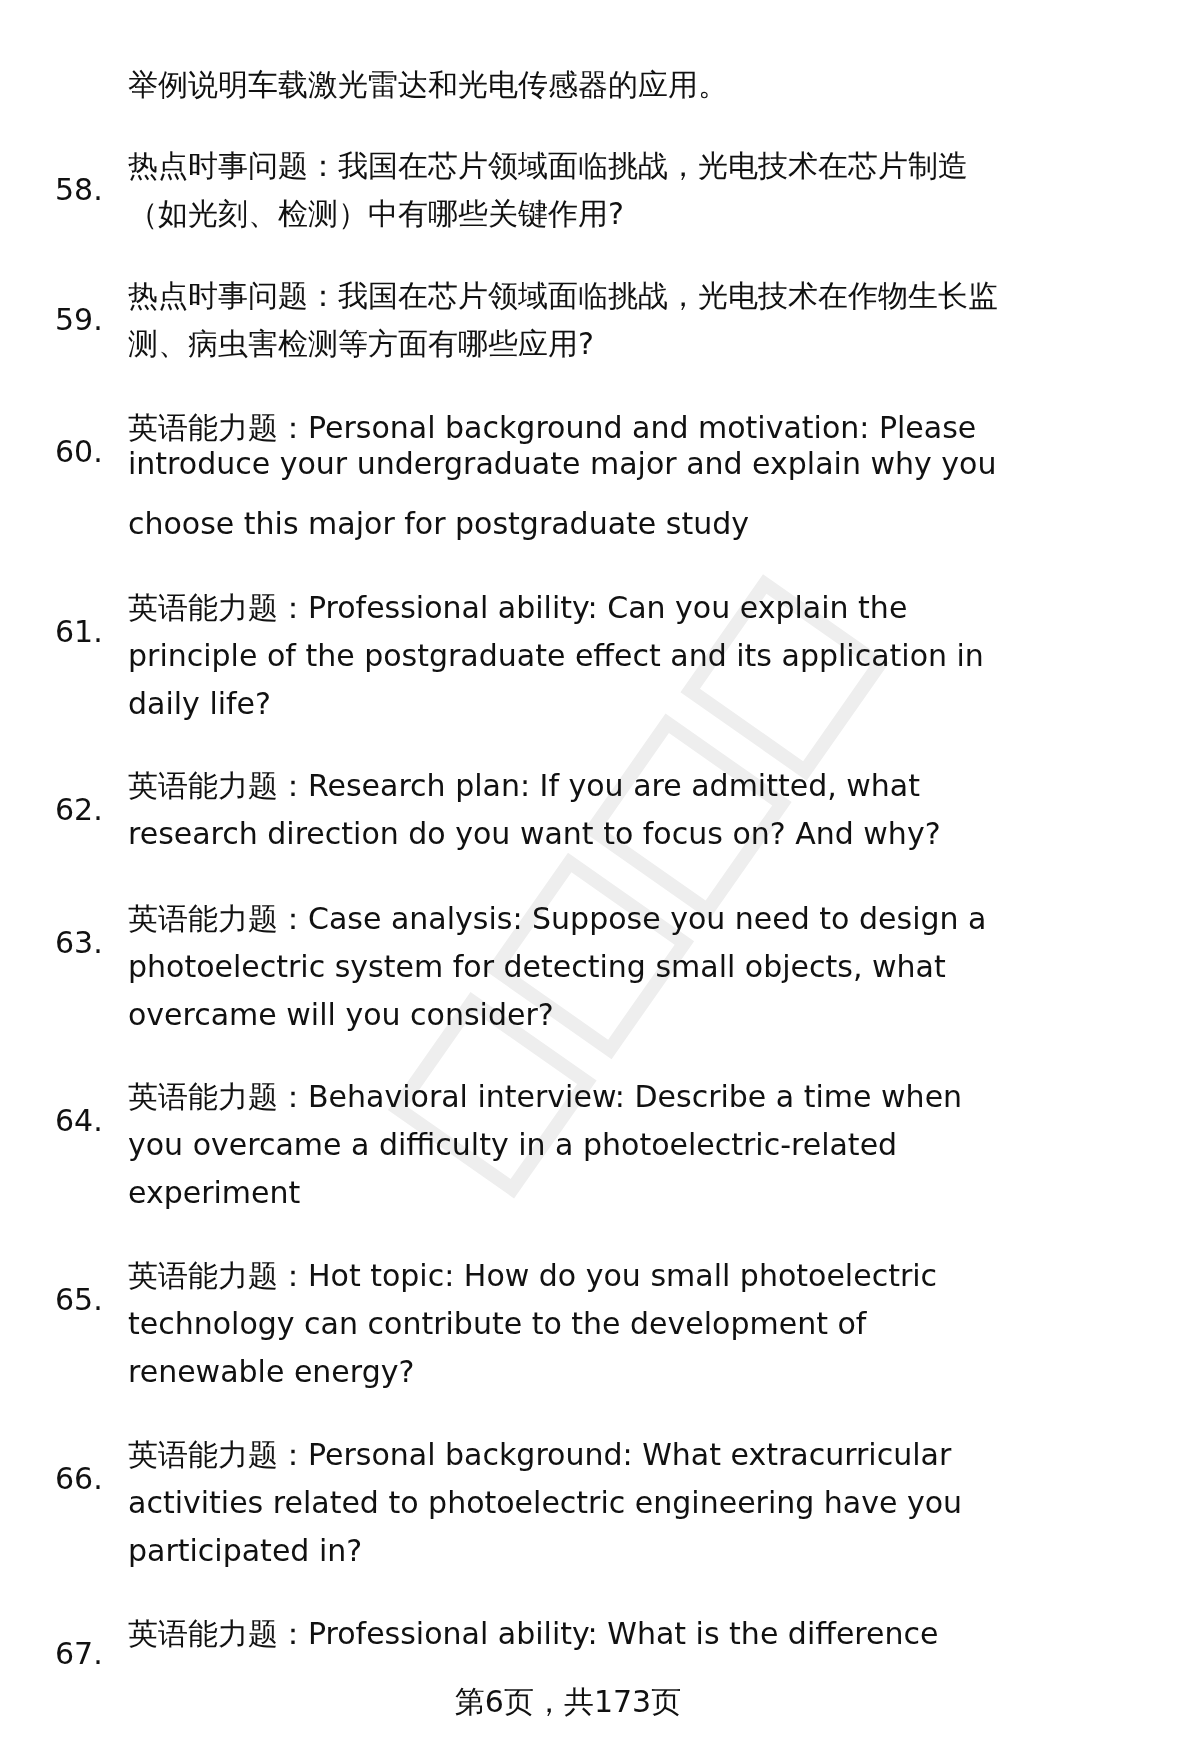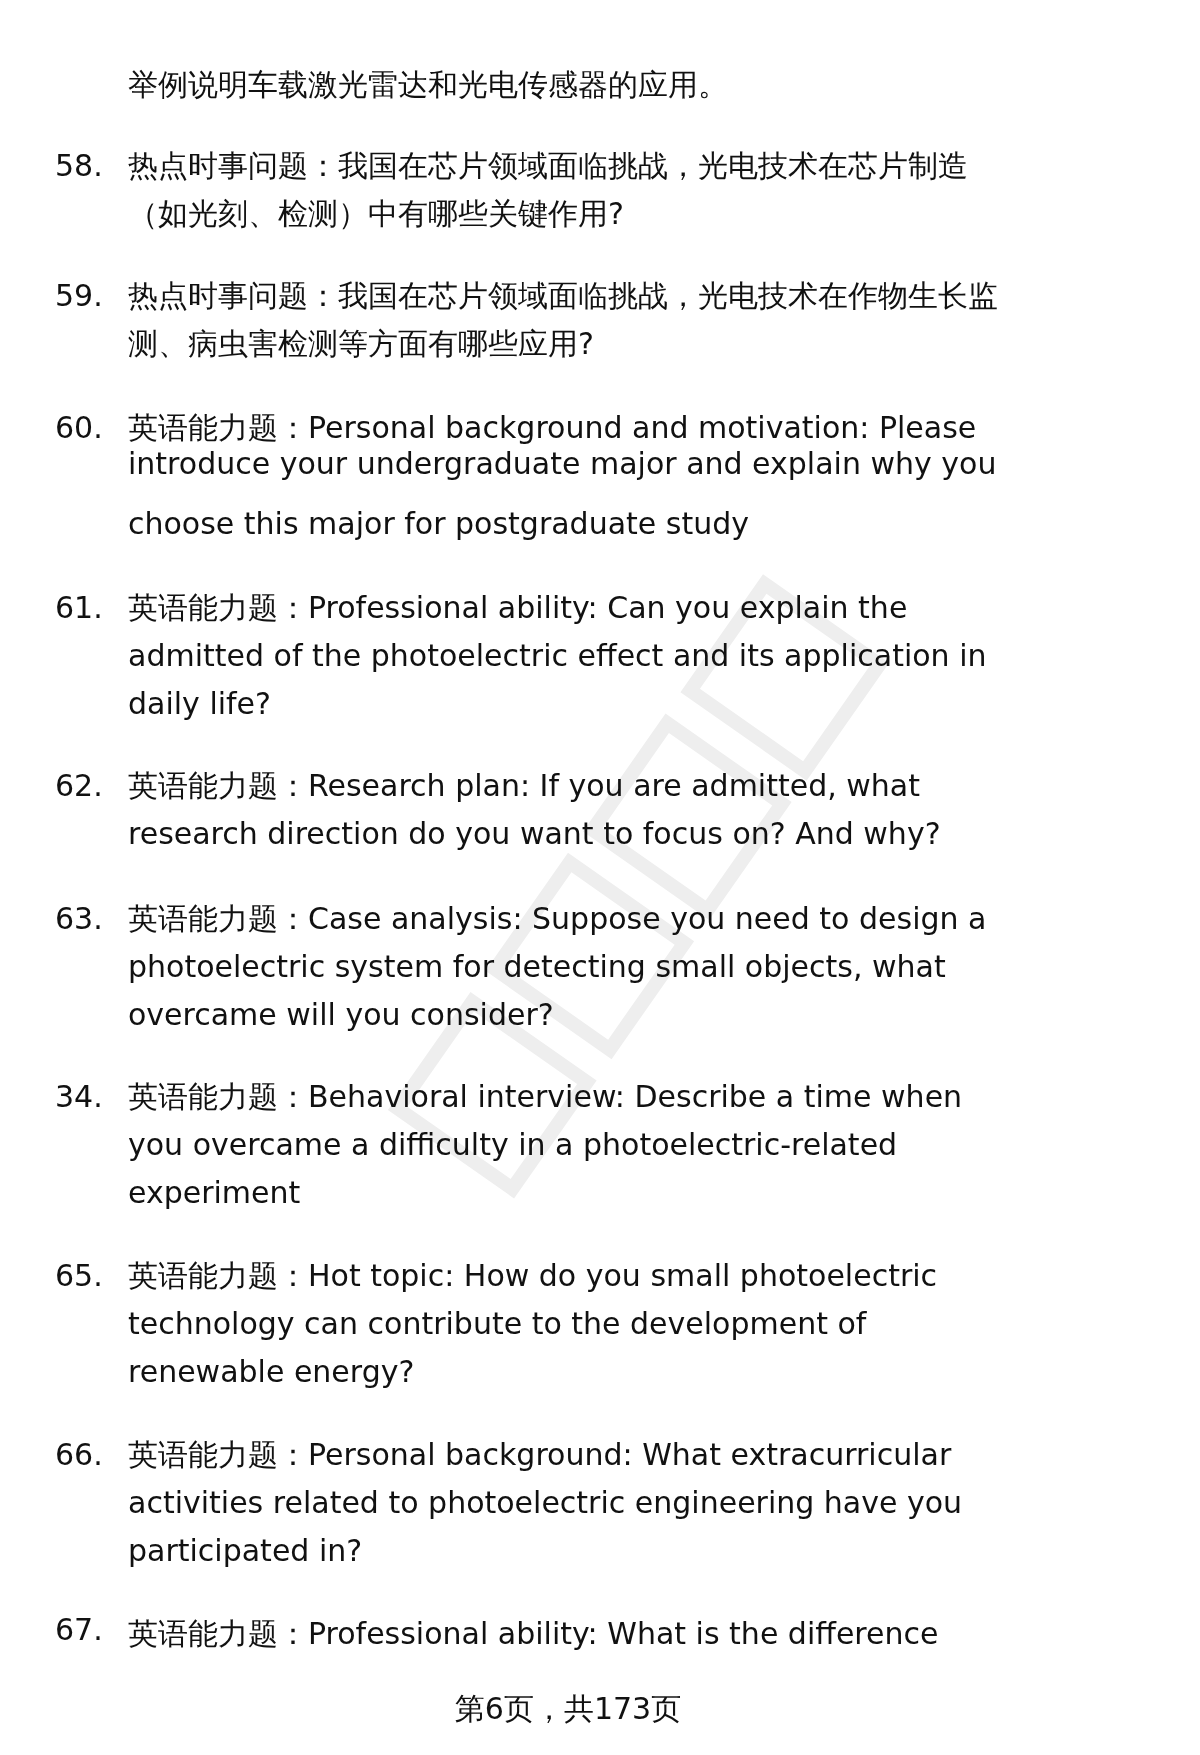--- a/index.html
+++ b/index.html
@@ -14,25 +14,25 @@
     width: 800px; height: 800px;
     pointer-events: none;
   }
   .content {
     position: absolute; left: 0; top: 0; width: 1200px;
   }
   .line {
     position: absolute; white-space: nowrap;
     font-size: 30px; line-height: 48px; height: 48px;
   }
-  .num { left: 55px; }
+  .num { left: 55px; margin-top: 24px; }
   .txt { left: 128px; }
   .footer {
     position: absolute; left: 0; width: 1136px; top: 1682px;
-    text-align: center; font-size: 30px; line-height: 40px; margin-top: 7px;
+    text-align: center; font-size: 30px; line-height: 40px;
   }
 </style>
 </head>
 <body>
 
 <svg class="watermark" viewBox="0 0 800 800">
   <g fill="none" stroke="#eeeeee" stroke-width="14" transform="rotate(-55 400 400)">
     <rect x="60" y="330" width="130" height="140"></rect>
     <rect x="230" y="330" width="130" height="140"></rect>
     <rect x="400" y="330" width="130" height="140"></rect>
@@ -51,33 +51,33 @@
   <div class="line txt" style="top:272px">热点时事问题：我国在芯片领域面临挑战，光电技术在作物生长监</div>
   <div class="line txt" style="top:320px">测、病虫害检测等方面有哪些应用?</div>
 
   <div class="line num" style="top:404px">60.</div>
   <div class="line txt" style="top:404px">英语能力题：Personal background and motivation: Please</div>
   <div class="line txt" style="top:440px">introduce your undergraduate major and explain why you</div>
   <div class="line txt" style="top:500px">choose this major for postgraduate study</div>
 
   <div class="line num" style="top:584px">61.</div>
   <div class="line txt" style="top:584px">英语能力题：Professional ability: Can you explain the</div>
-  <div class="line txt" style="top:632px">admitted of the photoelectric effect and its application in</div>
+  <div class="line txt" style="top:632px">principle of the postgraduate effect and its application in</div>
   <div class="line txt" style="top:680px">daily life?</div>
 
   <div class="line num" style="top:762px">62.</div>
   <div class="line txt" style="top:762px">英语能力题：Research plan: If you are admitted, what</div>
   <div class="line txt" style="top:810px">research direction do you want to focus on? And why?</div>
 
   <div class="line num" style="top:895px">63.</div>
   <div class="line txt" style="top:895px">英语能力题：Case analysis: Suppose you need to design a</div>
   <div class="line txt" style="top:943px">photoelectric system for detecting small objects, what</div>
   <div class="line txt" style="top:991px">overcame will you consider?</div>
 
-  <div class="line num" style="top:1073px">34.</div>
+  <div class="line num" style="top:1073px">64.</div>
   <div class="line txt" style="top:1073px">英语能力题：Behavioral interview: Describe a time when</div>
   <div class="line txt" style="top:1121px">you overcame a difficulty in a photoelectric-related</div>
   <div class="line txt" style="top:1169px">experiment</div>
 
   <div class="line num" style="top:1252px">65.</div>
   <div class="line txt" style="top:1252px">英语能力题：Hot topic: How do you small photoelectric</div>
   <div class="line txt" style="top:1300px">technology can contribute to the development of</div>
   <div class="line txt" style="top:1348px">renewable energy?</div>
 
   <div class="line num" style="top:1431px">66.</div>

